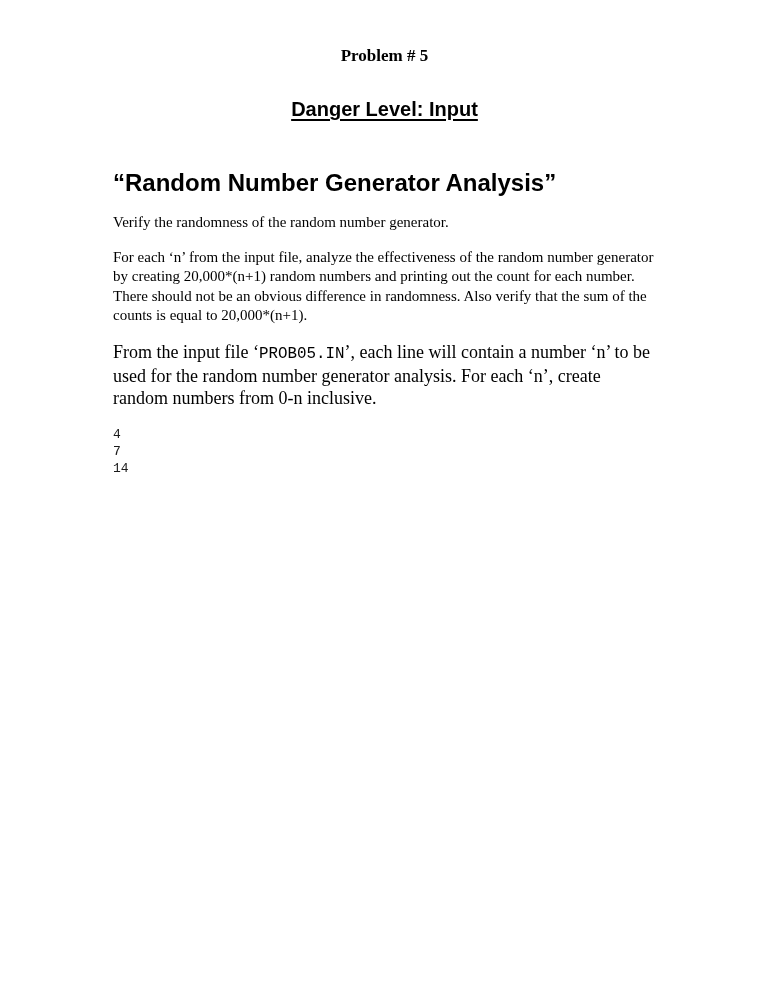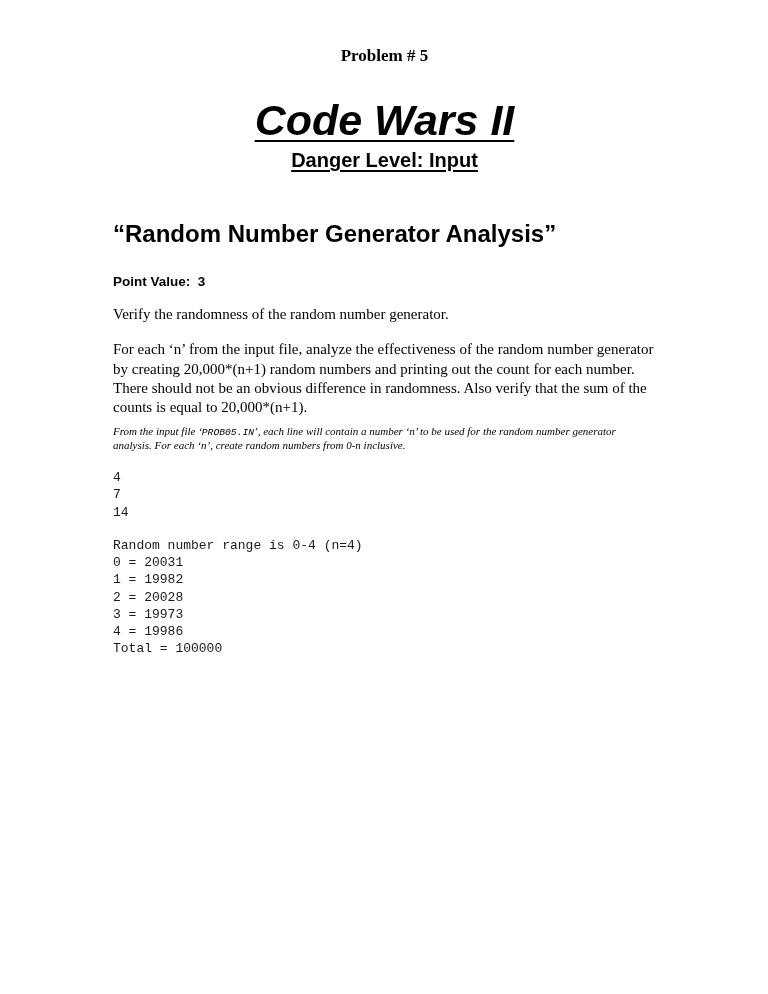--- a/index.html
+++ b/index.html
@@ -57,25 +57,24 @@
   }
   .body-para {
     font-family: "Liberation Serif", serif;
     font-size: 15px;
     line-height: 1.28;
     margin-top: 16px;
     max-width: 545px;
   }
   .body-para-lg {
     font-family: "Liberation Serif", serif;
-    font-size: 11px;
+    font-size: 18px;
     line-height: 1.25;
-    margin-top: 8px;
+    margin-top: 16px;
     max-width: 550px;
-    font-style: italic;
   }
   .inline-code {
     font-family: "Liberation Mono", "DejaVu Sans Mono", monospace;
     font-size: 0.88em;
   }
   .code-block {
     font-family: "Liberation Mono", "DejaVu Sans Mono", monospace;
     font-size: 13px;
     line-height: 1.33;
     white-space: pre;
@@ -83,43 +82,34 @@
     color: #1a1a1a;
   }
 </style>
 </head>
 <body>
 
 <div class="page">
 
   <div class="problem-label center">Problem # 5</div>
 
-  <div class="doc-title center">Code Wars II</div>
 
   <div class="danger-level center">Danger Level: Input</div>
 
   <div class="section-heading">“Random Number Generator Analysis”</div>
 
-  <div class="sub-label">Point Value:  3</div>
 
 
   <p class="body-para">Verify the randomness of the random number generator.</p>
 
   <p class="body-para">For each ‘n’ from the input file, analyze the effectiveness of the random number generator by creating 20,000*(n+1) random numbers and printing out the count for each number. There should not be an obvious difference in randomness. Also verify that the sum of the counts is equal to 20,000*(n+1).</p>
 
 
   <p class="body-para-lg"><span>From the input file ‘</span><span class="inline-code">PROB05.IN</span><span>’, each line will contain a number ‘n’ to be used for the random number generator analysis. For each ‘n’, create random numbers from 0-n inclusive.</span></p>
 
   <div class="code-block">4
 7
 14</div>
 
 
 
-  <div class="code-block">Random number range is 0-4 (n=4)
-0 = 20031
-1 = 19982
-2 = 20028
-3 = 19973
-4 = 19986
-Total = 100000</div>
 
 </div>
 
 </body></html>

